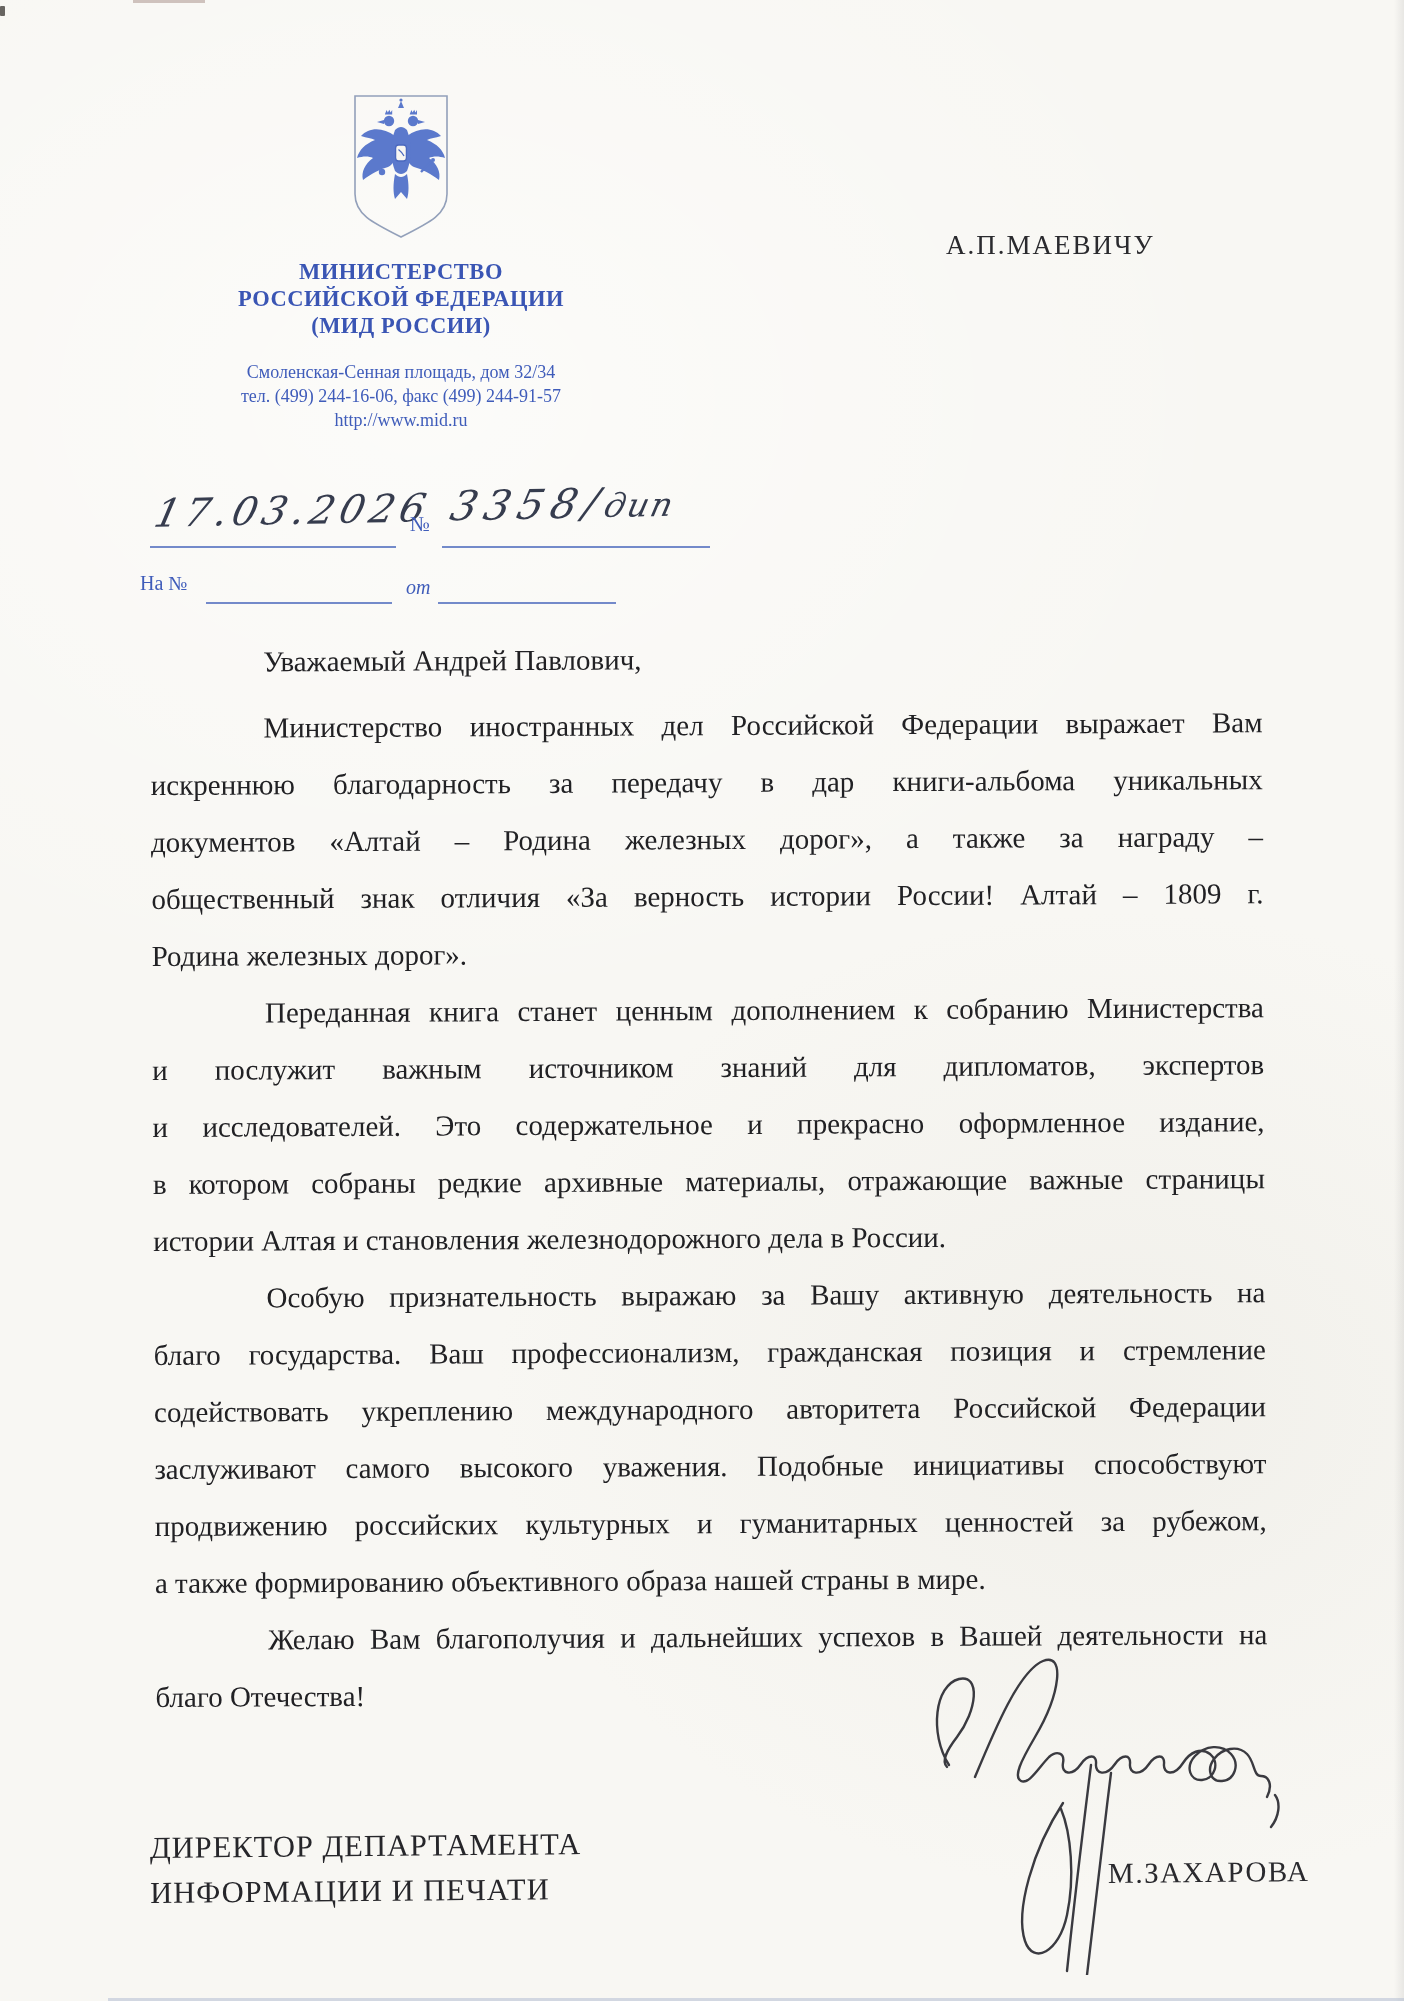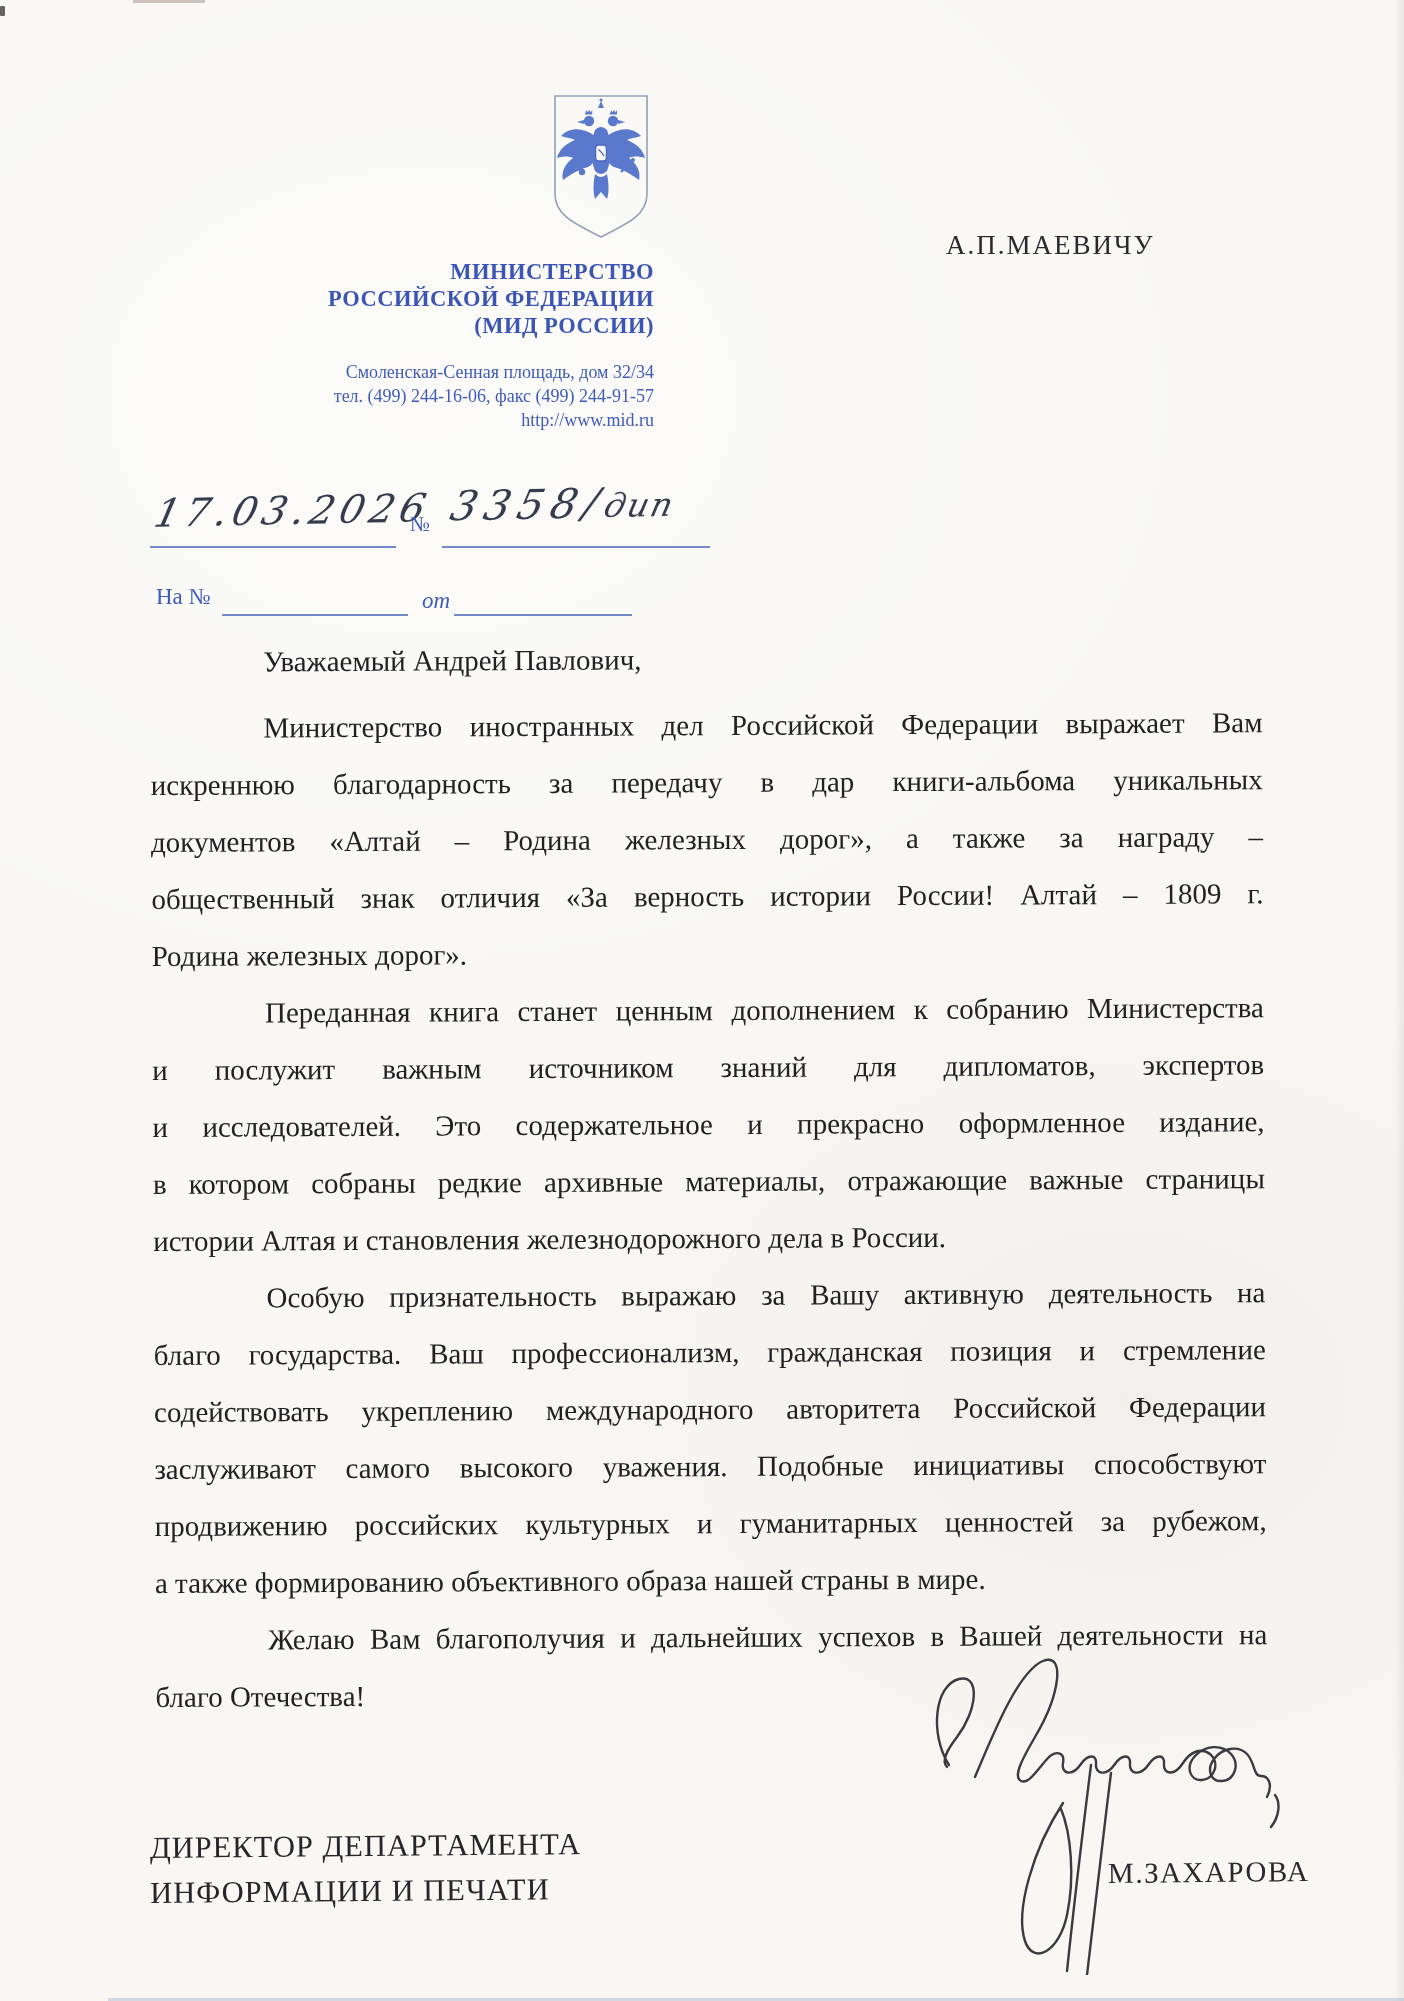--- a/index.html
+++ b/index.html
@@ -16,21 +16,21 @@
       #f8f7f3;
     color:#1f1f22;
   }
   
   .scan-top-line{position:absolute;left:133px;top:0;width:72px;height:3px;background:#b9a49e;opacity:.65;}
   .scan-speck-left{position:absolute;left:0;top:6px;width:5px;height:10px;background:#44403c;opacity:.8;border-radius:1px;}
   .scan-right-shade{position:absolute;right:0;top:0;width:10px;height:2001px;background:linear-gradient(to left,rgba(90,90,95,.10),rgba(0,0,0,0));}
   .scan-bottom-line{position:absolute;left:108px;bottom:0;width:1296px;height:3px;background:#b3bed2;opacity:.55;}
 
   
-  .letterhead{position:absolute;left:172px;top:92px;width:482px;text-align:right;}
+  .letterhead{position:absolute;left:160px;top:92px;width:482px;text-align:center;}
   .emblem{display:inline-block;}
   .org{margin-top:12px;color:#3a55b4;font-weight:bold;font-size:22.5px;line-height:27px;letter-spacing:.5px;}
   .org div{white-space:nowrap;}
   .addr{margin-top:21px;color:#3f5cba;font-size:18px;line-height:24px;font-family:Liberation Serif, serif;}
   .addr div{white-space:nowrap;}
 
   
   .refrow{position:absolute;left:150px;top:486px;width:600px;height:70px;}
   .hand{
     font-family:"DejaVu Serif","Liberation Serif",serif;
@@ -40,21 +40,21 @@
   }
   .hand-date{position:absolute;left:6px;top:2px;font-size:39px;}
   .rule{position:absolute;height:2px;background:#5a76c2;opacity:.85;}
   .rule-date{left:0;top:60px;width:246px;}
   .num-sign{position:absolute;left:260px;top:26px;color:#3f5cba;font-size:21px;}
   .rule-num{left:292px;top:60px;width:268px;}
   .hand-num{position:absolute;left:302px;top:-6px;font-size:41px;letter-spacing:7px;}
   .hand-num .small{font-size:33px;letter-spacing:2px;}
 
   
-  .narow{position:absolute;left:140px;top:584px;width:520px;height:40px;color:#3f5cba;font-size:23px;margin-left:16px;}
+  .narow{position:absolute;left:140px;top:572px;width:520px;height:40px;color:#3f5cba;font-size:20px;}
   .na-label{position:absolute;left:0;top:0;}
   .rule-na1{left:66px;top:30px;width:186px;}
   .ot-label{position:absolute;left:266px;top:4px;font-style:italic;}
   .rule-na2{left:298px;top:30px;width:178px;}
 
   
   .addressee{position:absolute;left:946px;top:230px;font-size:27px;letter-spacing:2px;color:#2a2a2e;white-space:nowrap;}
 
   
   .body-block{position:absolute;left:150px;top:640px;width:1112px;transform:rotate(-0.3deg);transform-origin:top left;font-size:29px;color:#212124;}

